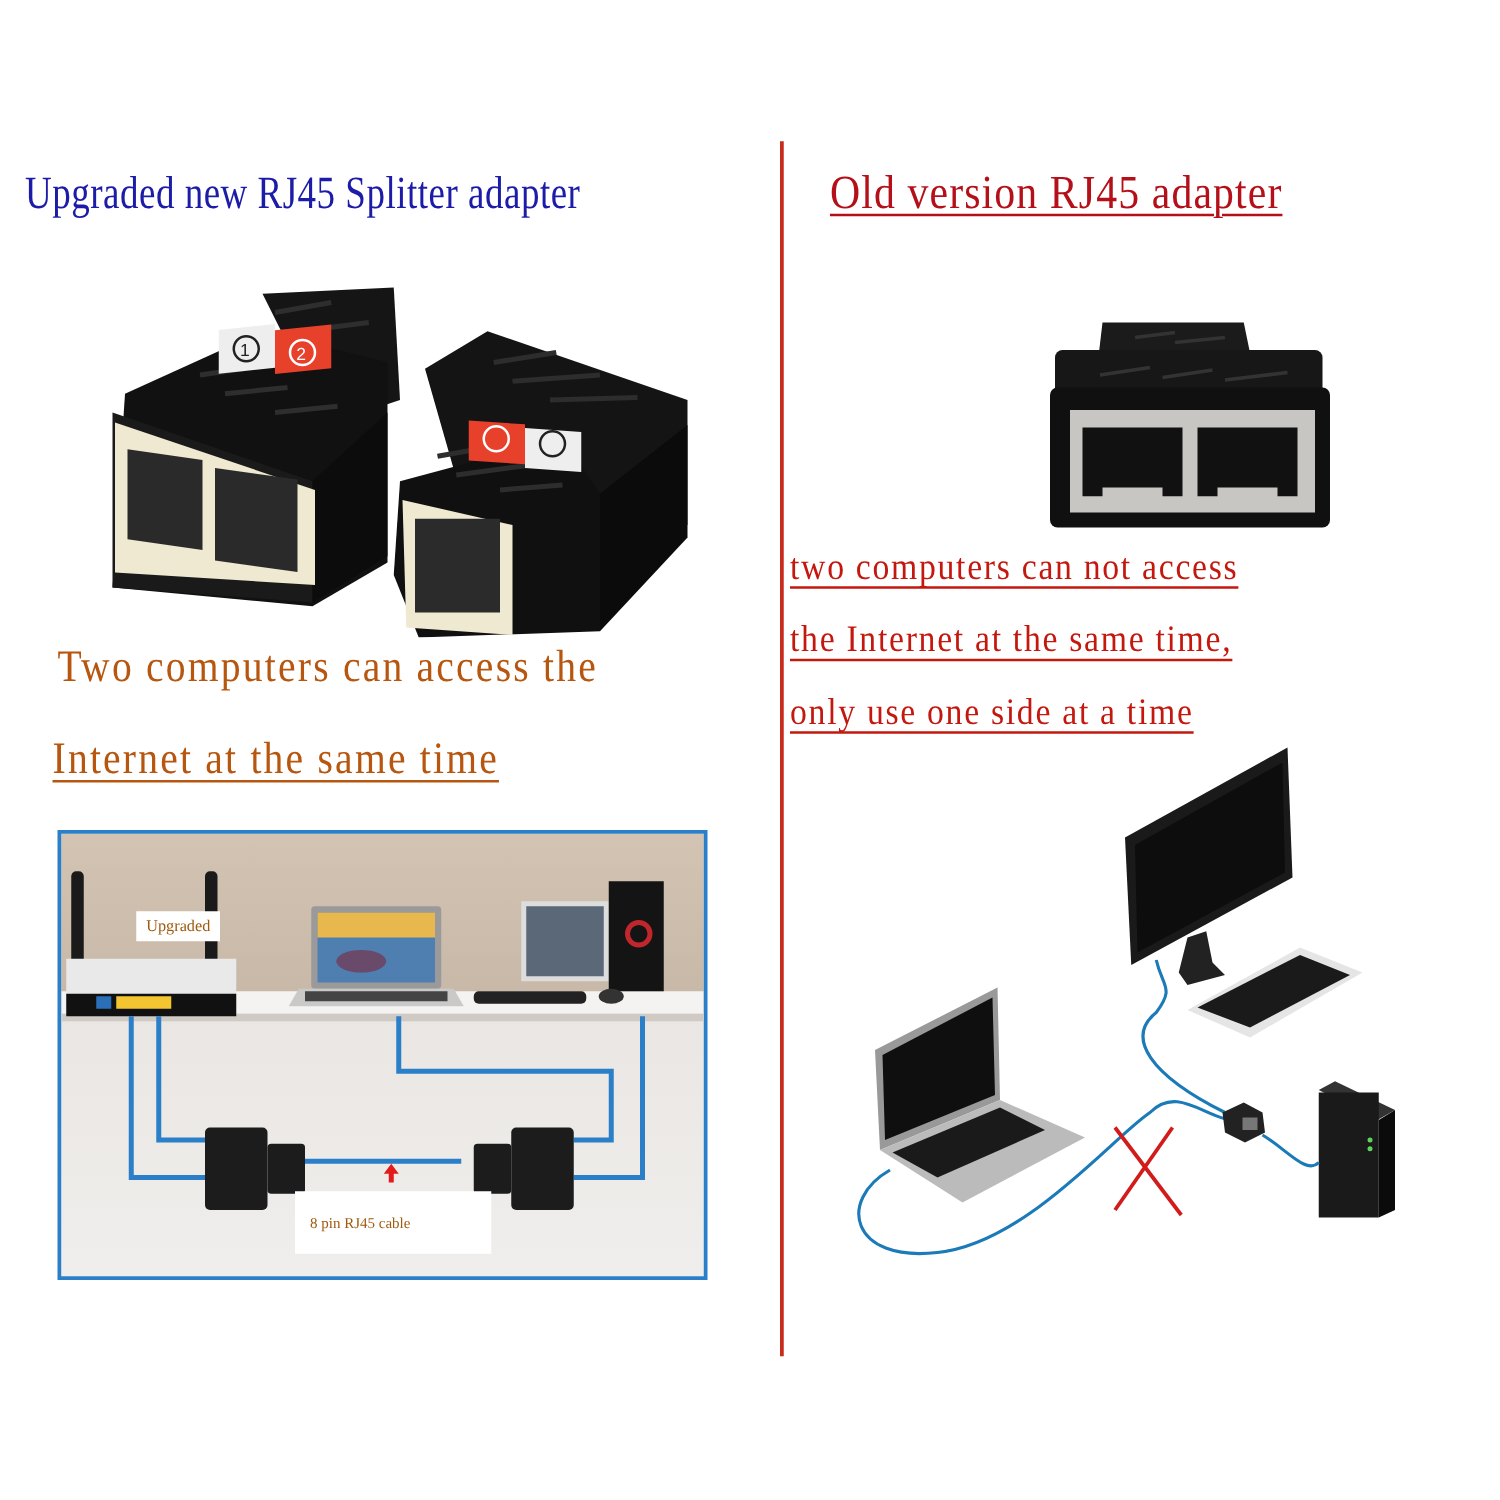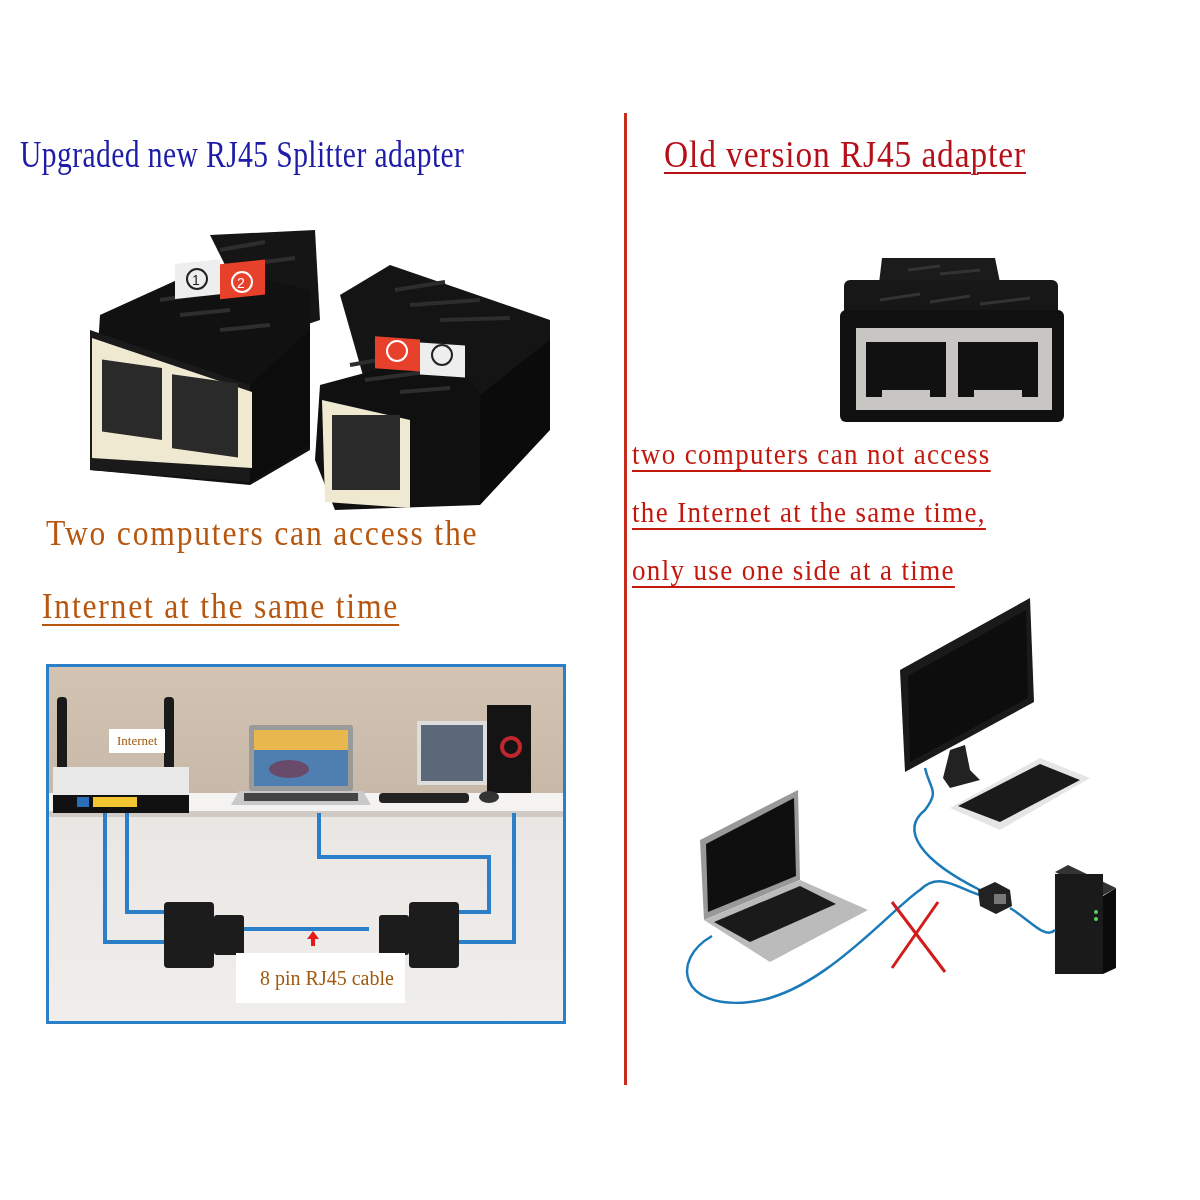--- a/index.html
+++ b/index.html
@@ -120,22 +120,22 @@
       <rect x="115" y="235" width="50" height="66" rx="4" fill="#1c1c1c"></rect>
       <rect x="165" y="248" width="30" height="40" rx="3" fill="#1c1c1c"></rect>
     </g>
     <g>
       <rect x="360" y="235" width="50" height="66" rx="4" fill="#1c1c1c"></rect>
       <rect x="330" y="248" width="30" height="40" rx="3" fill="#1c1c1c"></rect>
     </g>
 
     <polygon points="258,272 264,264 270,272 266,272 266,279 262,279 262,272" fill="#e41b1b"></polygon>
   </svg>
-  <div class="abs label-box" style="left:60px;top:62px;padding:4px 8px;font-size:13px">Internet</div>
-  <div class="abs label-box" style="left:187px;top:286px;width:145px;height:50px;line-height:50px;padding-left:24px;font-size:20px">8 pin RJ45 cable</div>
+  <div class="abs label-box" style="left:60px;top:62px;padding:4px 8px;font-size:13px">Upgraded</div>
+  <div class="abs label-box" style="left:187px;top:286px;width:145px;height:50px;line-height:50px;padding-left:12px;font-size:12px">8 pin RJ45 cable</div>
 </div>
 
 <svg class="abs" style="left:830px;top:250px" width="240" height="180">
   <polygon points="52,8 165,8 172,42 48,42" fill="#1b1b1b"></polygon>
   <rect x="14" y="30" width="214" height="44" rx="6" fill="#171717"></rect>
   <rect x="10" y="60" width="224" height="112" rx="6" fill="#101010"></rect>
   <g stroke="#333" stroke-width="3">
     <line x1="78" y1="20" x2="110" y2="16"></line>
       <line x1="110" y1="24" x2="150" y2="20"></line>
     <line x1="50" y1="50" x2="90" y2="44"></line>

